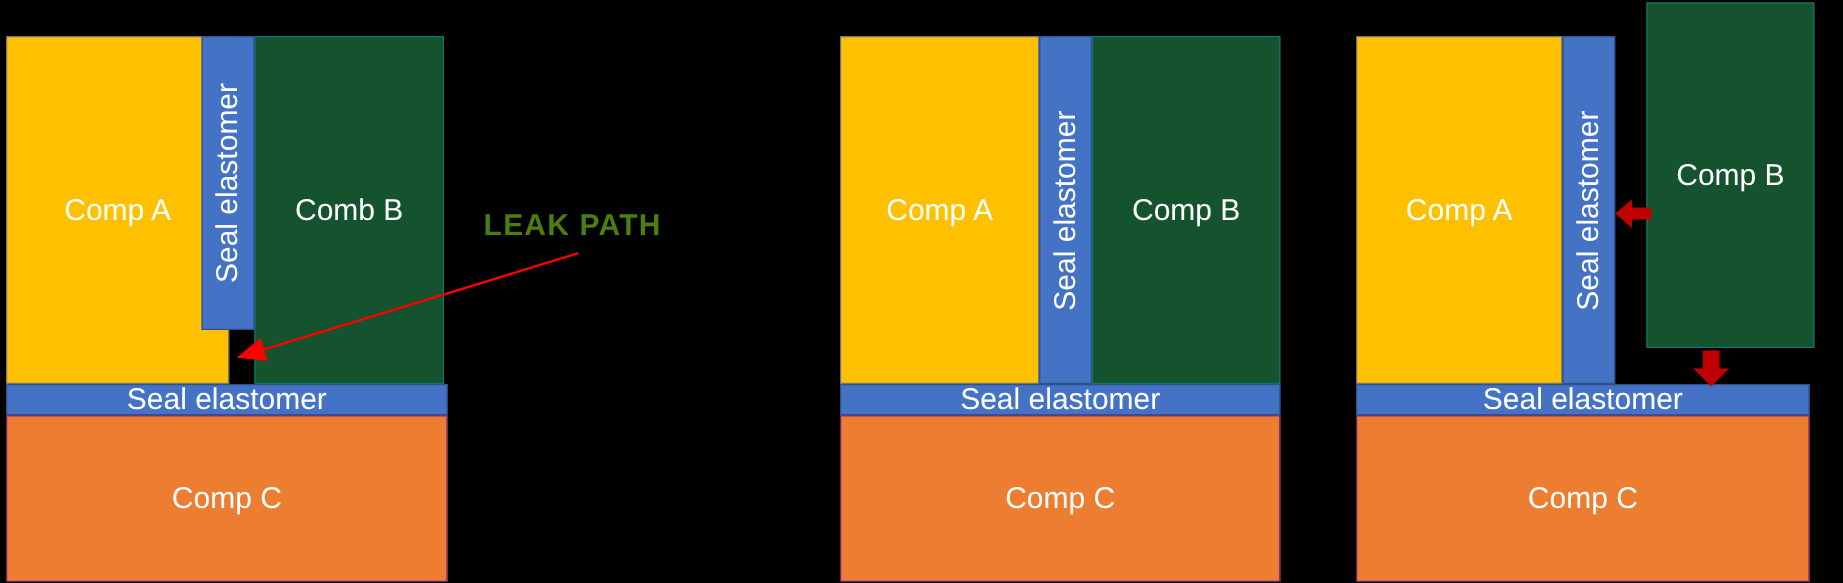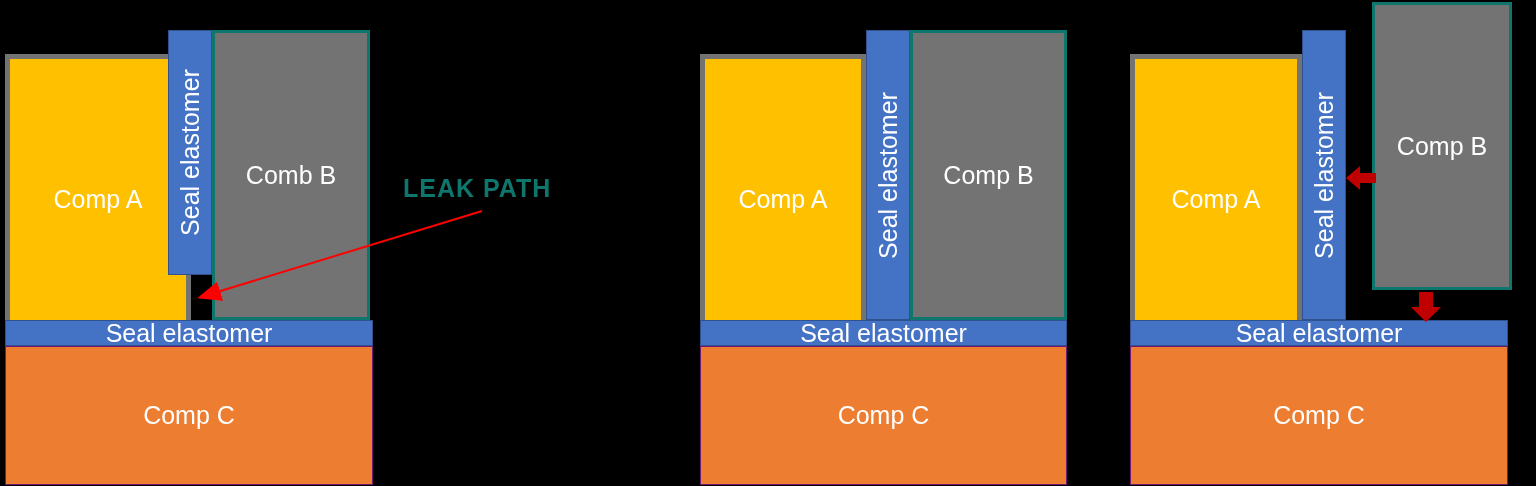--- a/index.html
+++ b/index.html
@@ -18,38 +18,38 @@
   .block {
     position: absolute;
     display: flex;
     align-items: center;
     justify-content: center;
     color: #ffffff;
     font-size: 25px;
     line-height: 1;
     box-sizing: border-box;
   }
-  .comp-a { background: #FFC000; border: 5px solid #737373; margin-top: 24px; }
-  .comp-b { background: #737373; border: 3px solid #0f766e; }
+  .comp-a { background: #FFC000; border: 1px solid #737373; }
+  .comp-b { background: #14532d; border: 1px solid #0f766e; }
   .seal   { background: #4472C4; border: 1px solid #2F528F; z-index: 2; }
   .comp-c { background: #ED7D31; border: 1px solid #701a75; }
   .label  { white-space: nowrap; }
   .seal-v .label { transform: rotate(-90deg); flex-shrink: 0; }
 
   
   .d1-comp-a { left: 5px;   top: 30px;  width: 186px; height: 290px; }
   .d1-seal-v { left: 168px; top: 30px;  width: 44px;  height: 245px; }
   .d1-comp-b { left: 212px; top: 30px;  width: 158px; height: 290px; }
   .d1-seal-h { left: 5px;   top: 320px; width: 368px; height: 26px;  }
   .d1-comp-c { left: 5px;   top: 346px; width: 368px; height: 139px; }
   .leak-label {
     position: absolute;
     left: 403px;
     top: 174px;
-    color: #0f766e;
+    color: #4d7c0f;
     font-size: 25px;
     font-weight: 600;
     letter-spacing: 1px;
     white-space: nowrap;
   }
 
   
   .d2-comp-a { left: 700px; top: 30px;  width: 166px; height: 290px; }
   .d2-seal-v { left: 866px; top: 30px;  width: 44px;  height: 290px; }
   .d2-comp-b { left: 910px; top: 30px;  width: 157px; height: 290px; }

